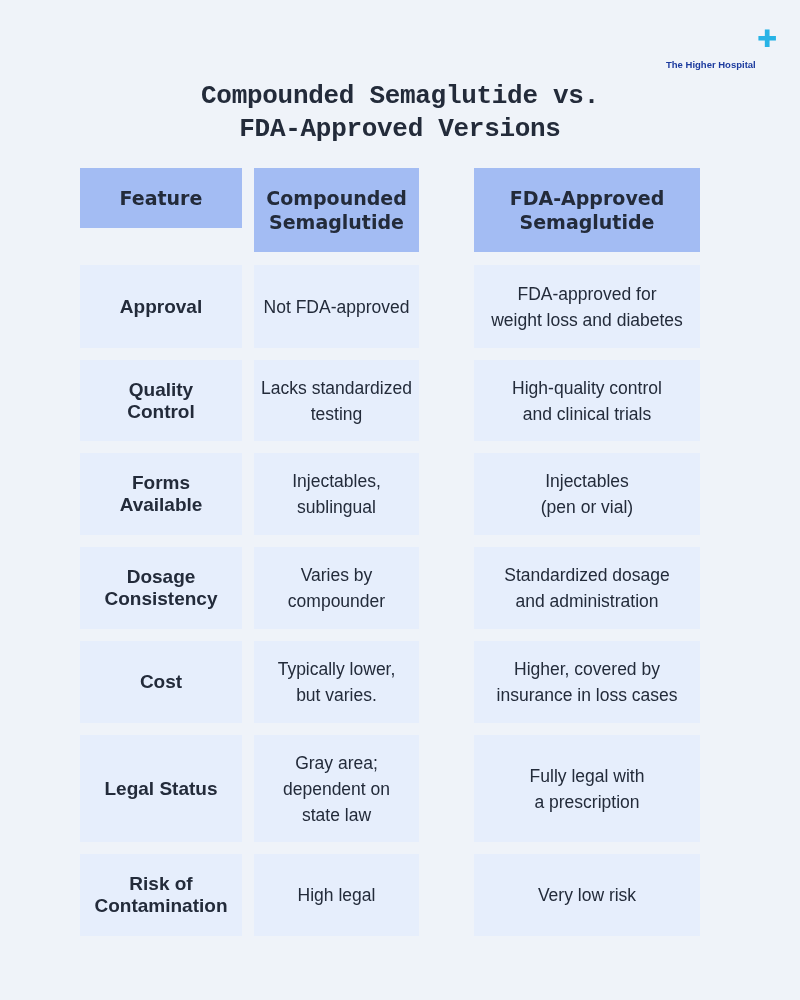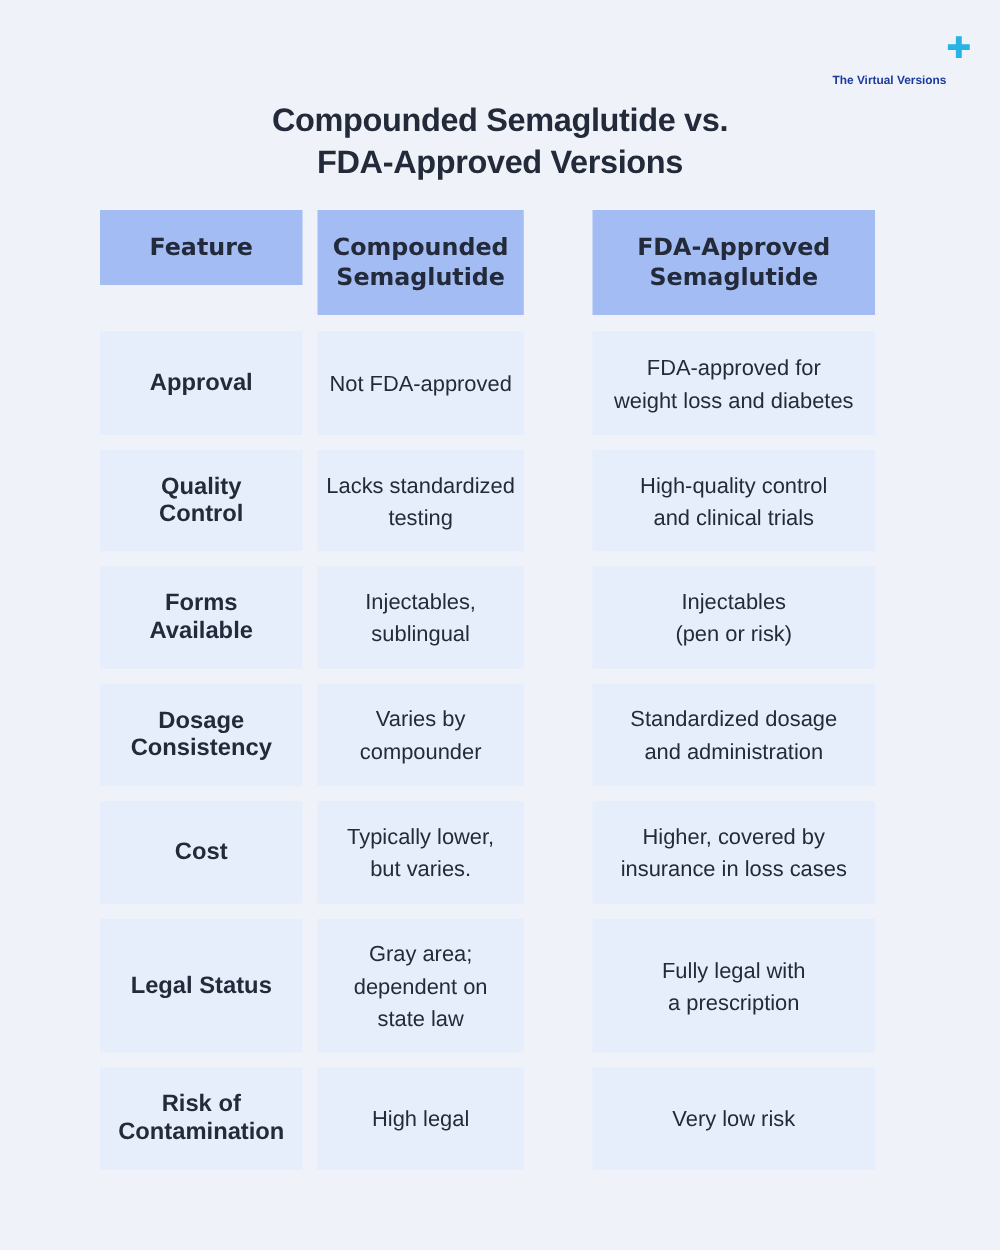--- a/index.html
+++ b/index.html
@@ -1,33 +1,33 @@
 <!DOCTYPE html>
 <html><head>
 <meta charset="utf-8">
 <style>
   html,body{margin:0;padding:0;}
   body{width:800px;height:1000px;background:#eff3f9;position:relative;overflow:hidden;font-family:"Liberation Sans","DejaVu Sans",sans-serif;color:#1f2937;}
   .logo{position:absolute;left:664px;top:26px;width:112px;height:46px;}
   .logo .word{position:absolute;left:0;top:0;font-family:"DejaVu Sans",sans-serif;font-weight:bold;font-size:33px;color:#1b3a9e;letter-spacing:-1.5px;line-height:34px;}
   .logo .plus{position:absolute;left:93px;top:3px;font-weight:bold;font-size:24px;color:#27b3e6;line-height:20px;}
   .logo .tag{position:absolute;left:2px;top:33px;font-size:9.5px;color:#1b3a9e;font-weight:bold;white-space:nowrap;}
-  .title{position:absolute;left:0;top:80px;width:800px;text-align:center;font-family:Liberation Sans, sans-serif;font-weight:bold;font-size:26px;line-height:33px;color:#232b3a;letter-spacing:-0.3px;}
+  .title{position:absolute;left:0;top:80px;width:800px;text-align:center;font-family:Liberation Mono, monospace;font-weight:bold;font-size:26px;line-height:33px;color:#232b3a;letter-spacing:-0.3px;}
   .cell{position:absolute;display:flex;align-items:center;justify-content:center;text-align:center;box-sizing:border-box;padding:0 6px;white-space:pre-line;}
   .hdr{background:#a3bcf3;font-family:"DejaVu Sans",sans-serif;font-weight:bold;font-size:19px;line-height:24px;color:#232b3a;}
   .body{background:#e6eefc;font-size:17.5px;line-height:26px;color:#232b3a;}
   .feat{font-weight:bold;font-size:19px;line-height:22px;}
   .c0{left:80px;width:162px;} .c1{left:254px;width:165px;} .c2{left:474px;width:226px;}
 </style>
 </head>
 <body>
 
 <div class="logo">
   <span class="plus">✚</span>
-  <span class="tag">The Virtual Versions</span>
+  <span class="tag">The Higher Hospital</span>
 </div>
 
 <div class="title" style="white-space:pre-line">Compounded Semaglutide vs.
 FDA-Approved Versions</div>
 
 <div>
   <div class="cell hdr c0" style="top:168px;height:60px">Feature</div>
   <div class="cell hdr c1" style="top:168px;height:84px">Compounded
 Semaglutide</div>
   <div class="cell hdr c2" style="top:168px;height:84px">FDA-Approved
@@ -43,21 +43,21 @@
   <div class="cell body c1" style="top:360px;height:81px">Lacks standardized
 testing</div>
   <div class="cell body c2" style="top:360px;height:81px">High-quality control
 and clinical trials</div>
 
   <div class="cell body feat c0" style="top:453px;height:82px">Forms
 Available</div>
   <div class="cell body c1" style="top:453px;height:82px">Injectables,
 sublingual</div>
   <div class="cell body c2" style="top:453px;height:82px">Injectables
-(pen or risk)</div>
+(pen or vial)</div>
 
   <div class="cell body feat c0" style="top:547px;height:82px">Dosage
 Consistency</div>
   <div class="cell body c1" style="top:547px;height:82px">Varies by
 compounder</div>
   <div class="cell body c2" style="top:547px;height:82px">Standardized dosage
 and administration</div>
 
   <div class="cell body feat c0" style="top:641px;height:82px">Cost</div>
   <div class="cell body c1" style="top:641px;height:82px">Typically lower,

